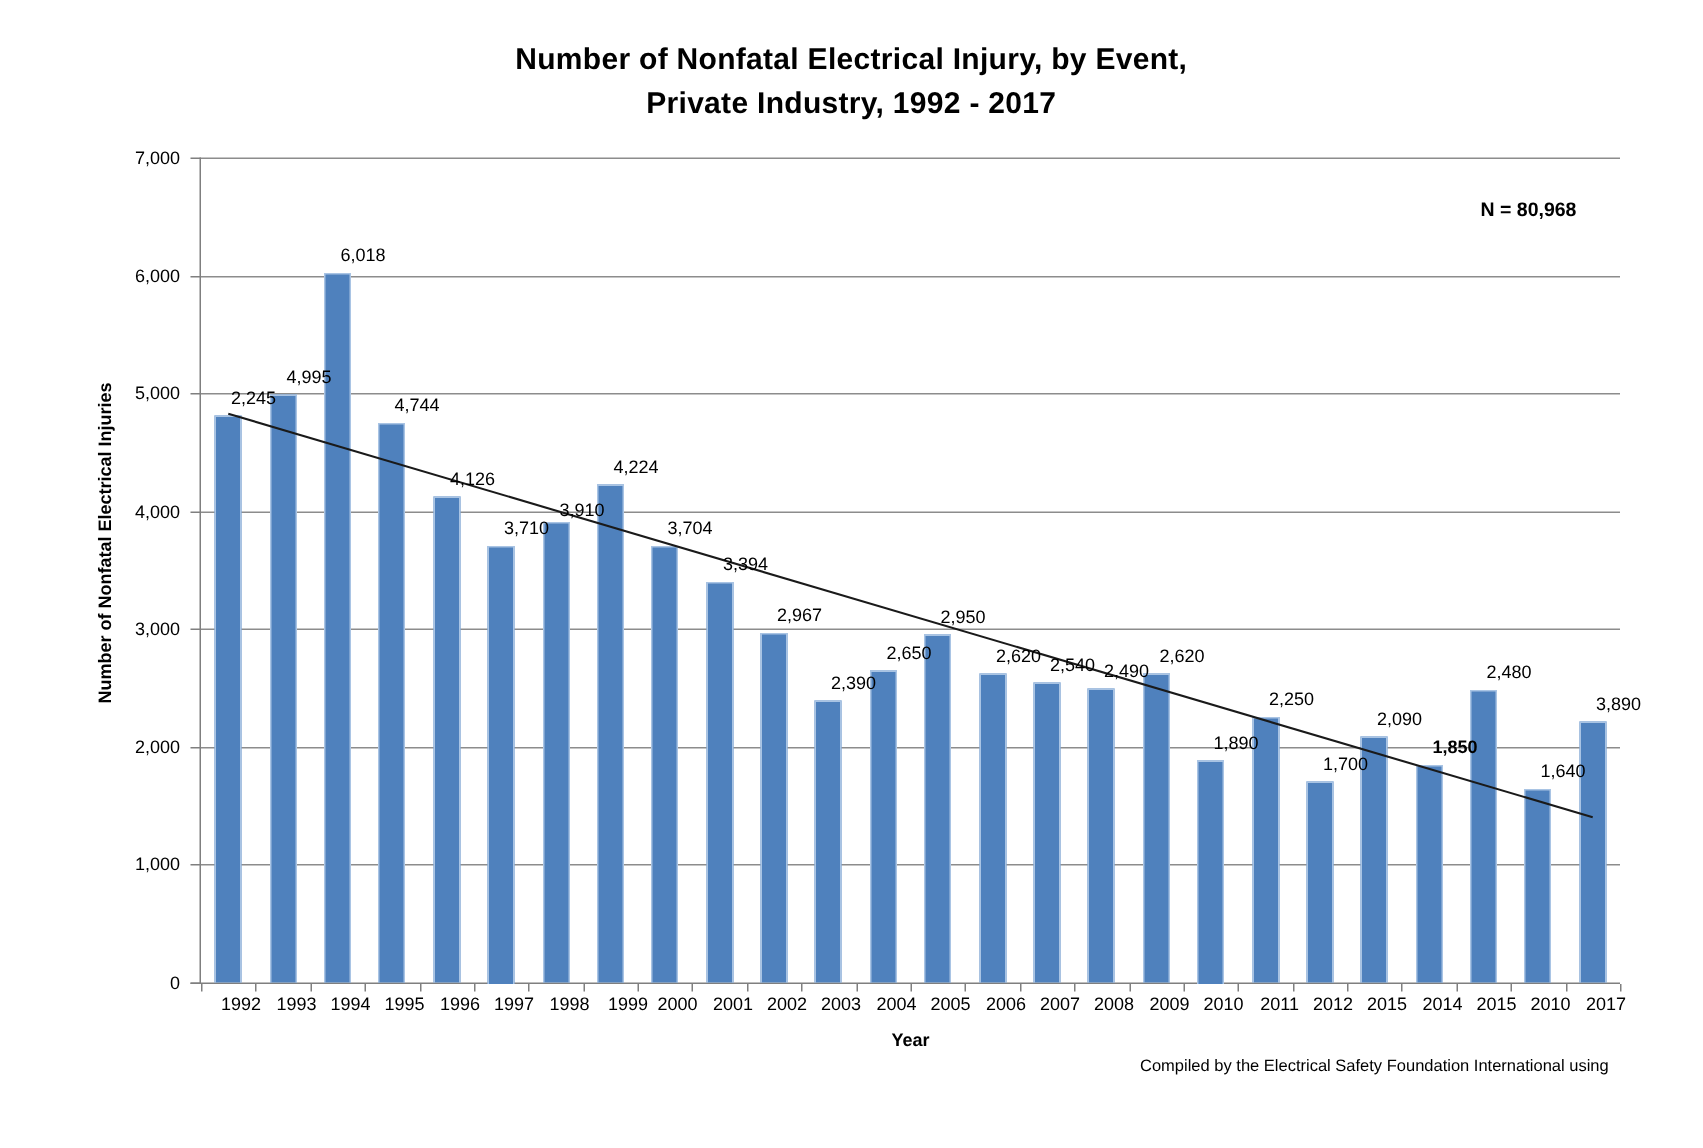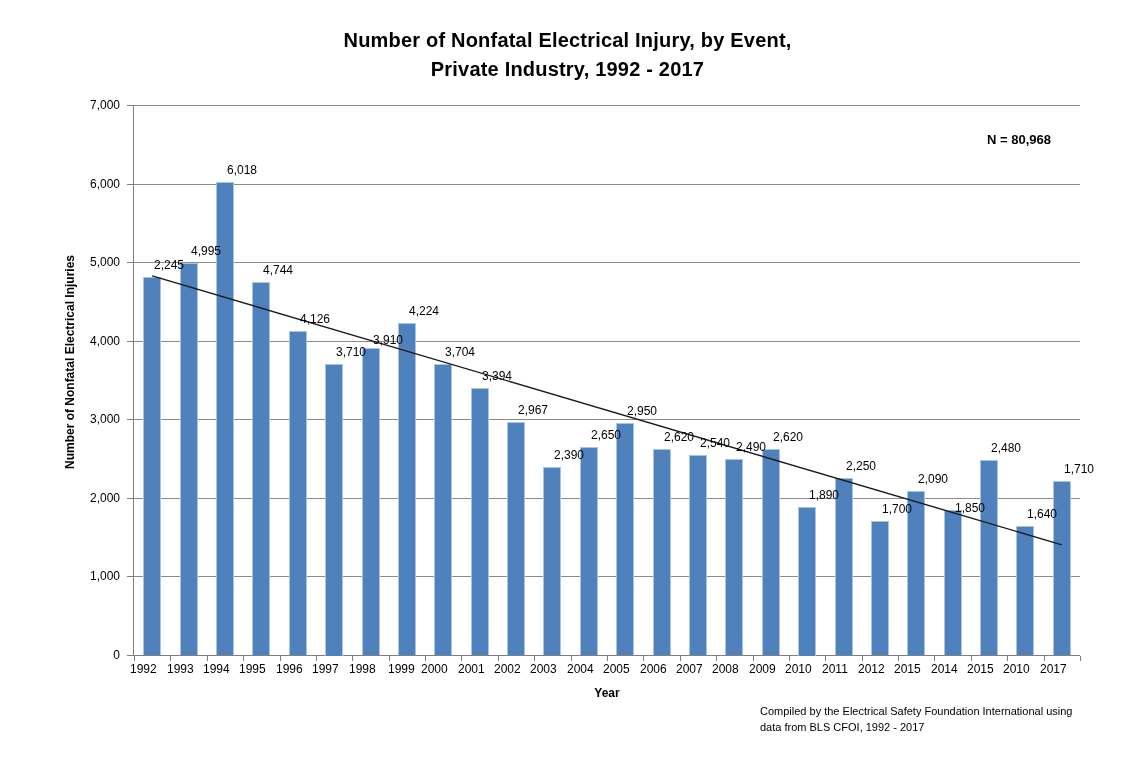--- a/index.html
+++ b/index.html
@@ -59,21 +59,21 @@
   .bar{
     position:absolute;
     border-style:solid;border-width:1px;
     box-sizing:border-box;
   }
   .datalabel{
     position:absolute;width:64px;text-align:right;
     font-size:12px;white-space:nowrap;
   }
   .yearlabel{
-    position:absolute;top:662px;width:44px;text-align:left;
+    position:absolute;top:662px;width:44px;text-align:right;
     font-size:12px;
   }
   #trendsvg{position:absolute;left:0;top:0;}
 </style>
 </head>
 <body>
 
 <div id="canvas">
 
   <div class="title">
@@ -214,26 +214,25 @@
       <div class="datalabel" style="left: 423px; top: 323px;">2,650</div>
       <div class="datalabel" style="left: 459px; top: 299px;">2,950</div>
       <div class="datalabel" style="left: 496px; top: 325px;">2,620</div>
       <div class="datalabel" style="left: 532px; top: 331px;">2,540</div>
       <div class="datalabel" style="left: 568px; top: 335px;">2,490</div>
       <div class="datalabel" style="left: 605px; top: 325px;">2,620</div>
       <div class="datalabel" style="left: 641px; top: 383px;">1,890</div>
       <div class="datalabel" style="left: 678px; top: 354px;">2,250</div>
       <div class="datalabel" style="left: 714px; top: 397px;">1,700</div>
       <div class="datalabel" style="left: 750px; top: 367px;">2,090</div>
-      <div class="datalabel" style="left: 787px; top: 396px;">1,850</div>
+      <div class="datalabel" style="left: 787px; top: 386px; font-weight: bold;">1,850</div>
       <div class="datalabel" style="left: 823px; top: 336px;">2,480</div>
       <div class="datalabel" style="left: 859px; top: 402px;">1,640</div>
-      <div class="datalabel" style="left: 896px; top: 357px;">1,710</div>
+      <div class="datalabel" style="left: 896px; top: 357px;">3,890</div>
     </div>
 
   <div class="x-title">Year</div>
 
   <div class="footer">
     <div>Compiled by the Electrical Safety Foundation International using</div>
-    <div>data from BLS CFOI, 1992 - 2017</div>
   </div>
 
 </div>
 
 </body></html>

